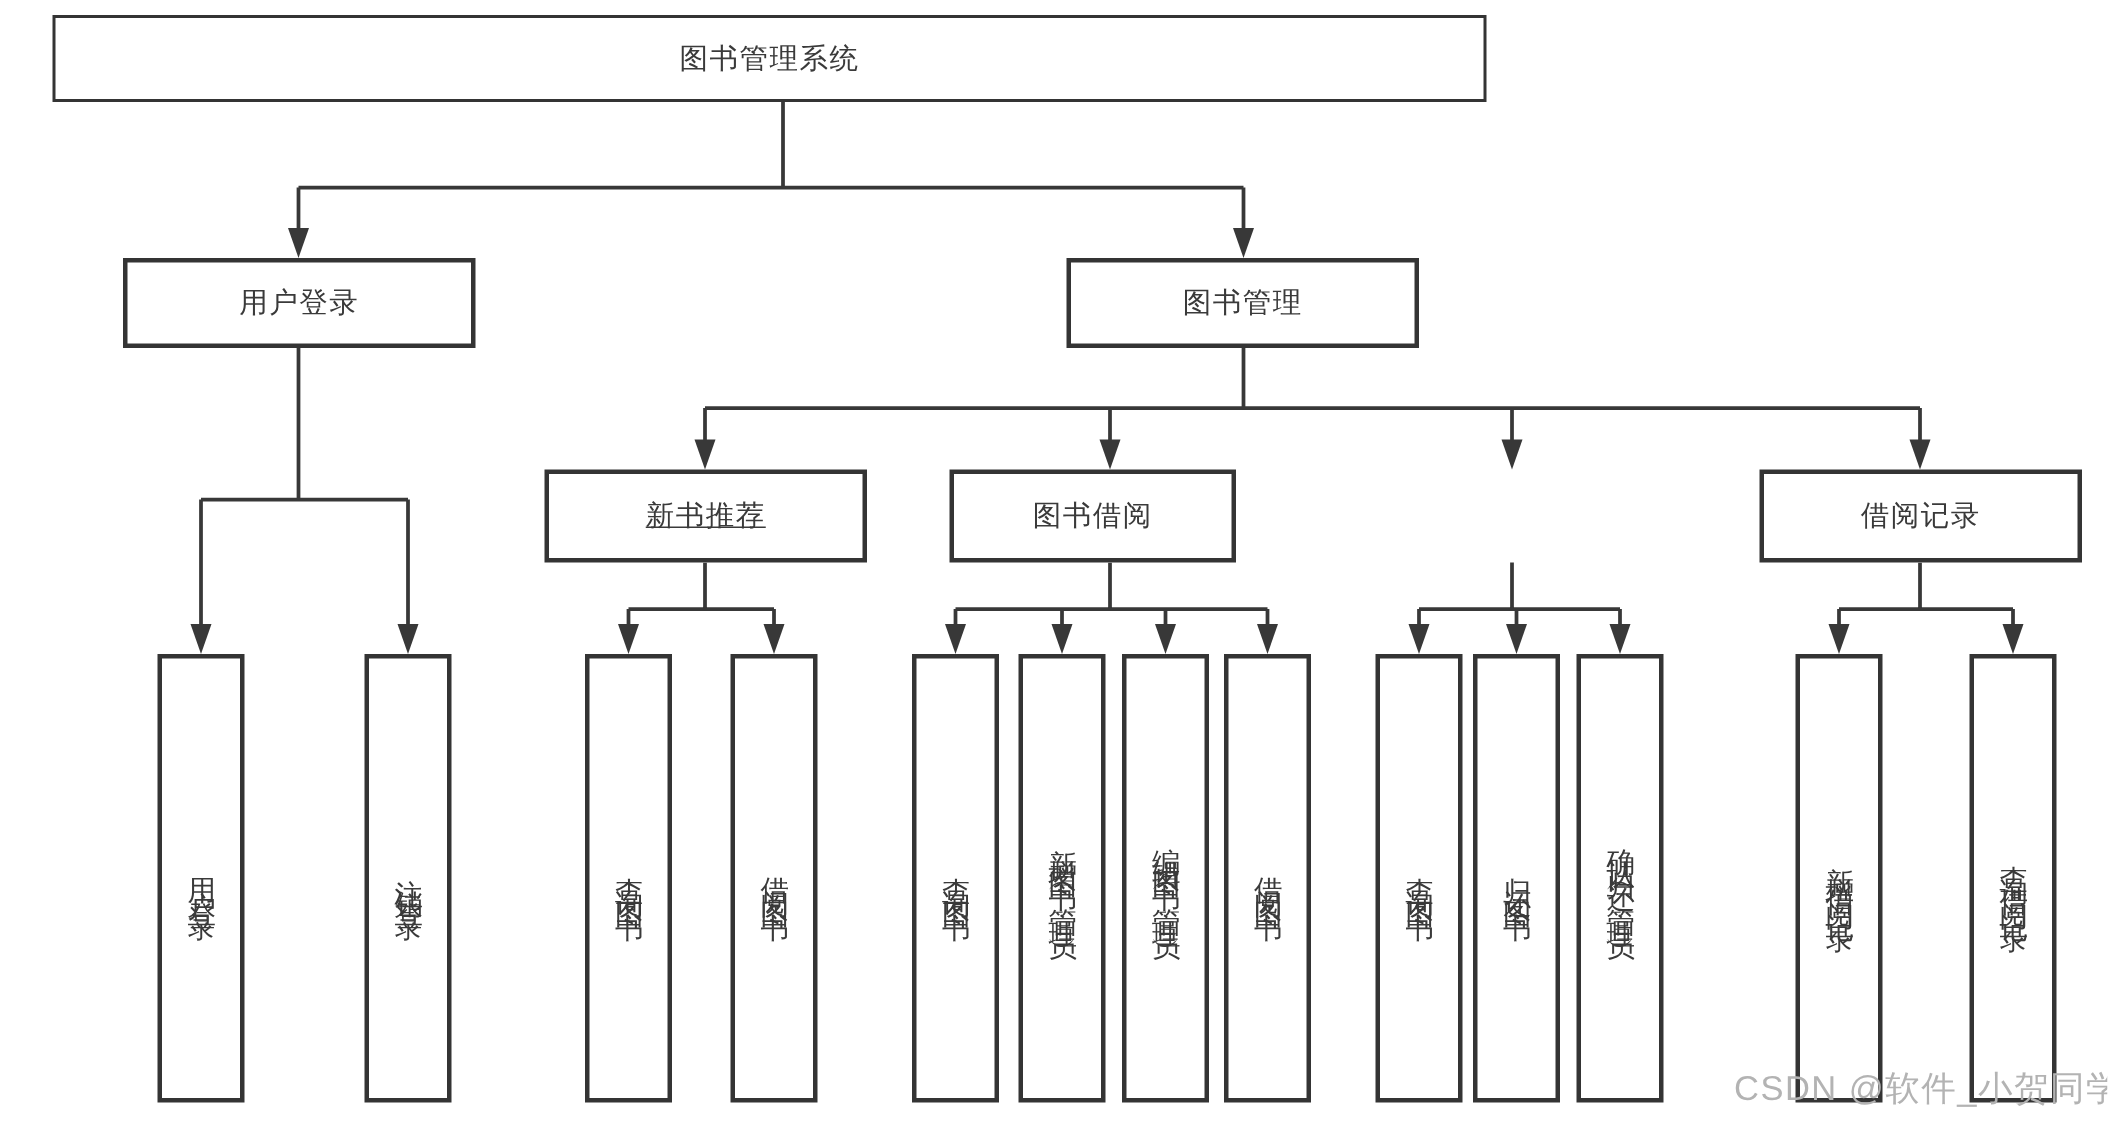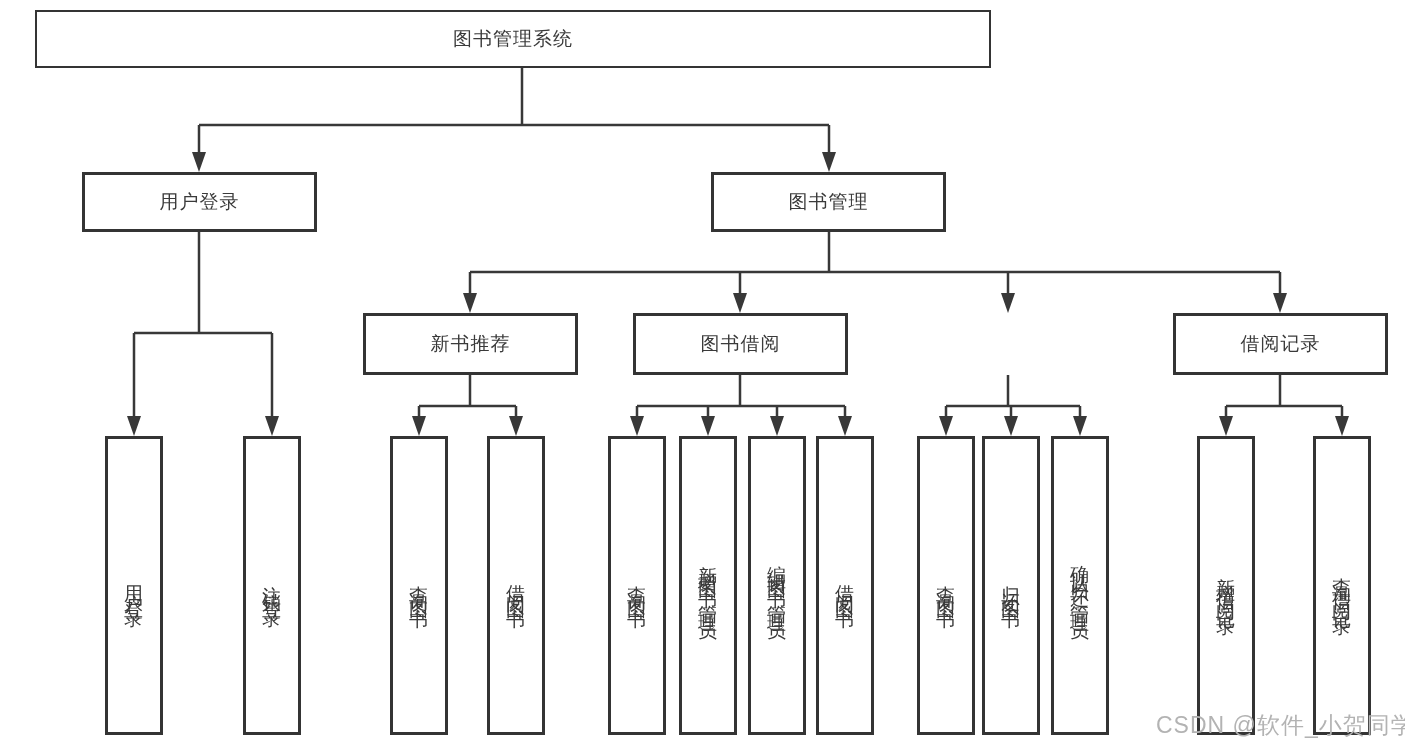--- a/index.html
+++ b/index.html
@@ -37,22 +37,22 @@
     writing-mode: vertical-rl;
     text-orientation: mixed;
     letter-spacing: 8px;
     line-height: 1;
     white-space: nowrap;
   }
   
   #n-root   { left: 35px;  top: 10px;  width: 956px; height: 58px; }
   #n-login  { left: 82px;  top: 172px; width: 235px;  height: 60px; }
   #n-mgmt   { left: 711px; top: 172px; width: 235px;  height: 60px; }
-  #n-newrec { left: 363px; top: 313px; width: 215px;  height: 62px; }
-  #n-borrow { left: 633px; top: 313px; width: 215px;  height: 62px; }
+  #n-newrec { left: 363px; top: 313px; width: 215px;  height: 62px; text-decoration: underline; }
+  #n-borrow { left: 633px; top: 313px; width: 191px;  height: 62px; }
   #n-current{ left: 901px; top: 313px; width: 215px;  height: 62px; }
   #n-record { left: 1173px;top: 313px; width: 215px;  height: 62px; }
   .leaf { top: 436px; width: 58px; height: 299px; }
   #lf-ulogin  { left: 105px;  }
   #lf-logout  { left: 243px;  }
   #lf-q1      { left: 390px;  }
   #lf-b1      { left: 487px;  }
   #lf-q2      { left: 608px;  }
   #lf-add     { left: 679px;  }
   #lf-edit    { left: 748px;  }

